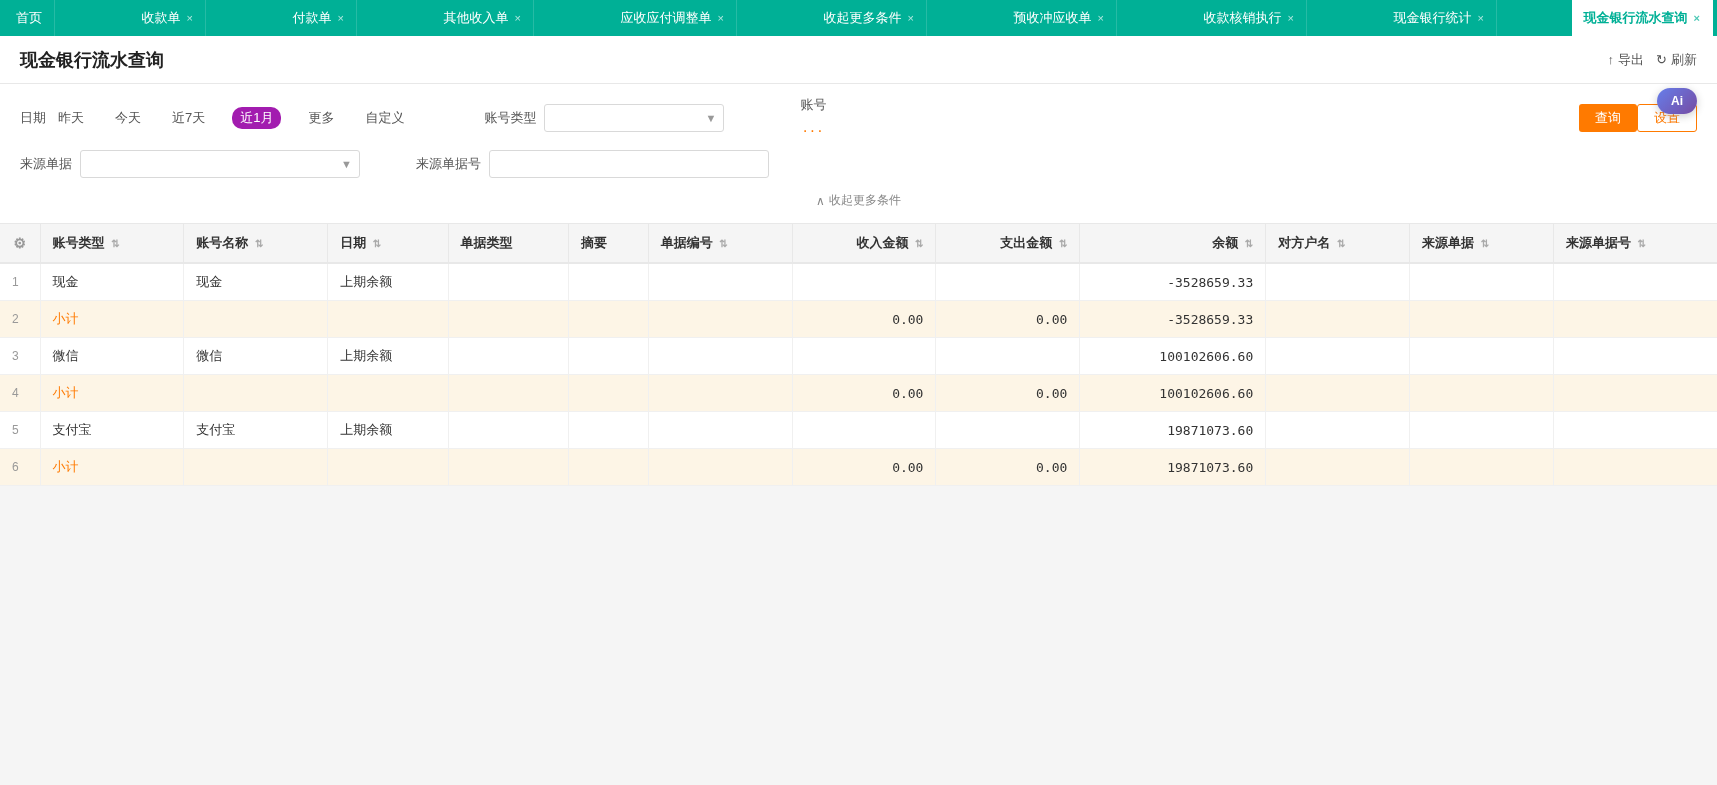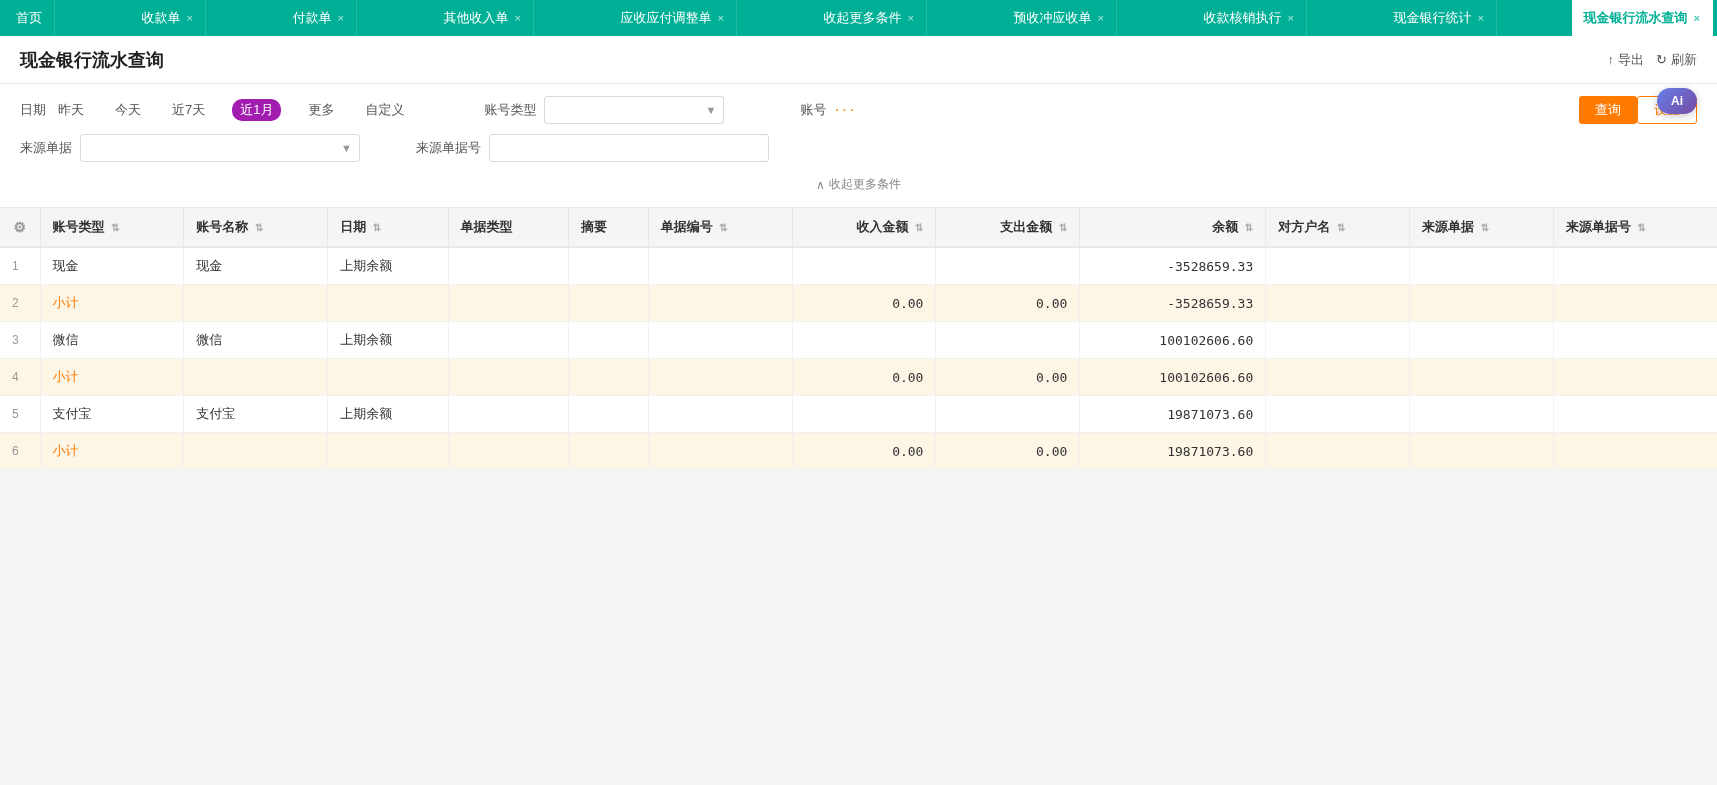--- a/index.html
+++ b/index.html
@@ -347,21 +347,21 @@
         <select class="filter-select">
           <option value=""></option>
           <option value="现金">现金</option>
           <option value="微信">微信</option>
           <option value="支付宝">支付宝</option>
         </select>
         <span class="select-arrow">▼</span>
       </div>
     </div>
 
-    <div class="filter-group" style="margin-left:60px;">
+    <div class="filter-group" style="margin-left:60px;flex-direction:column;">
       <span class="filter-label">账号</span>
       <span class="dots-btn">···</span>
     </div>
 
     <div class="filter-right">
       <button class="query-btn">查询</button>
       <button class="settings-btn">设置</button>
     </div>
   </div>
 

